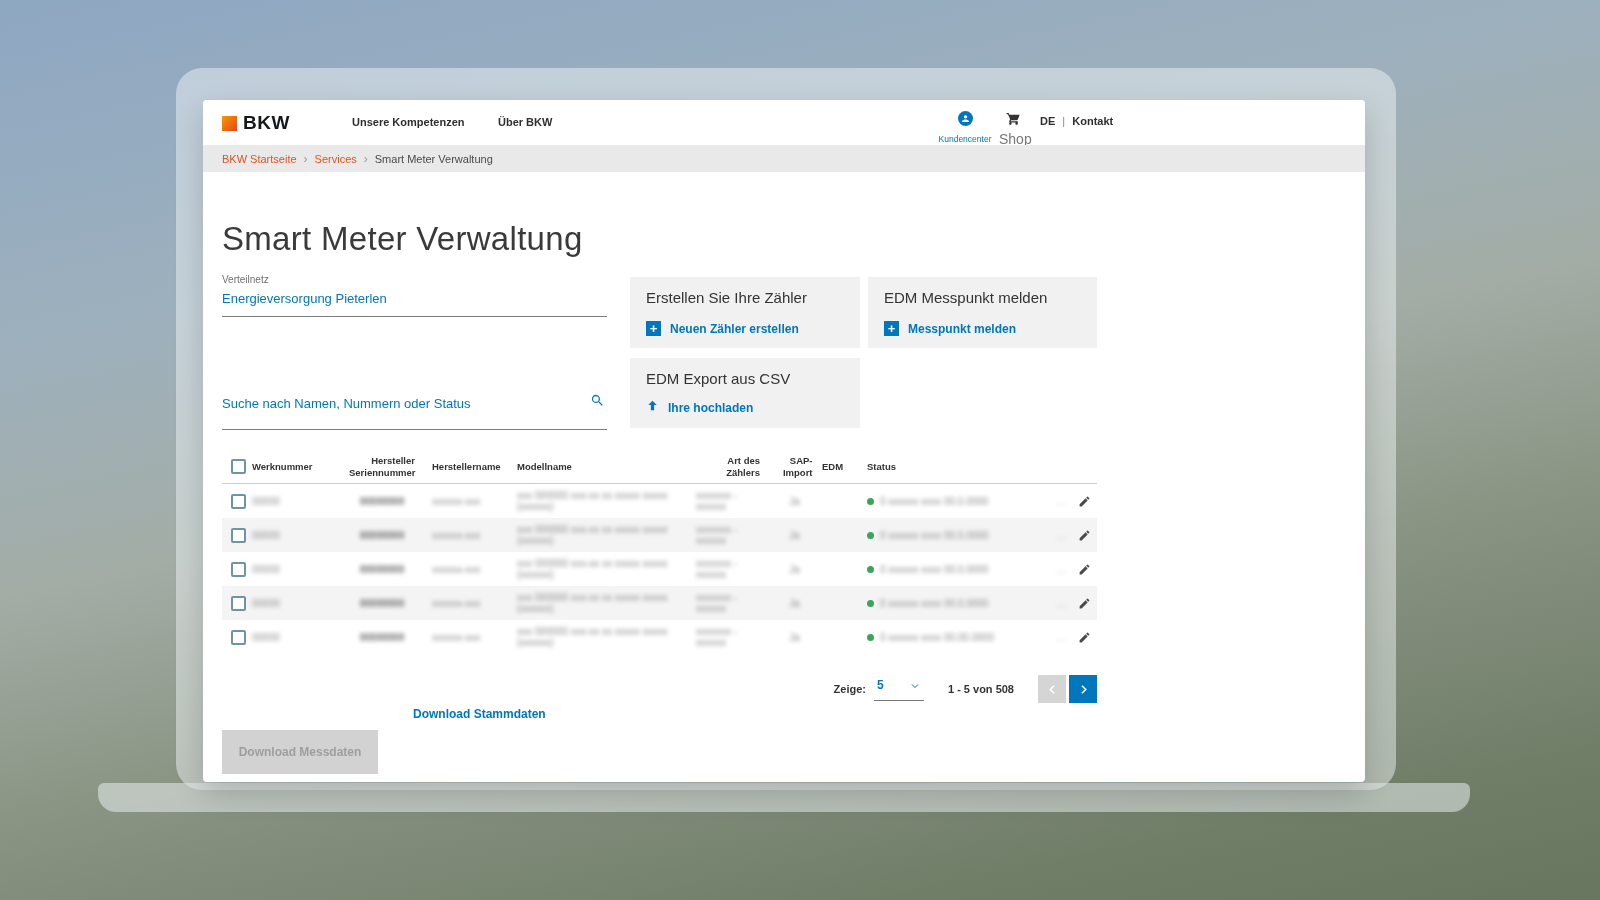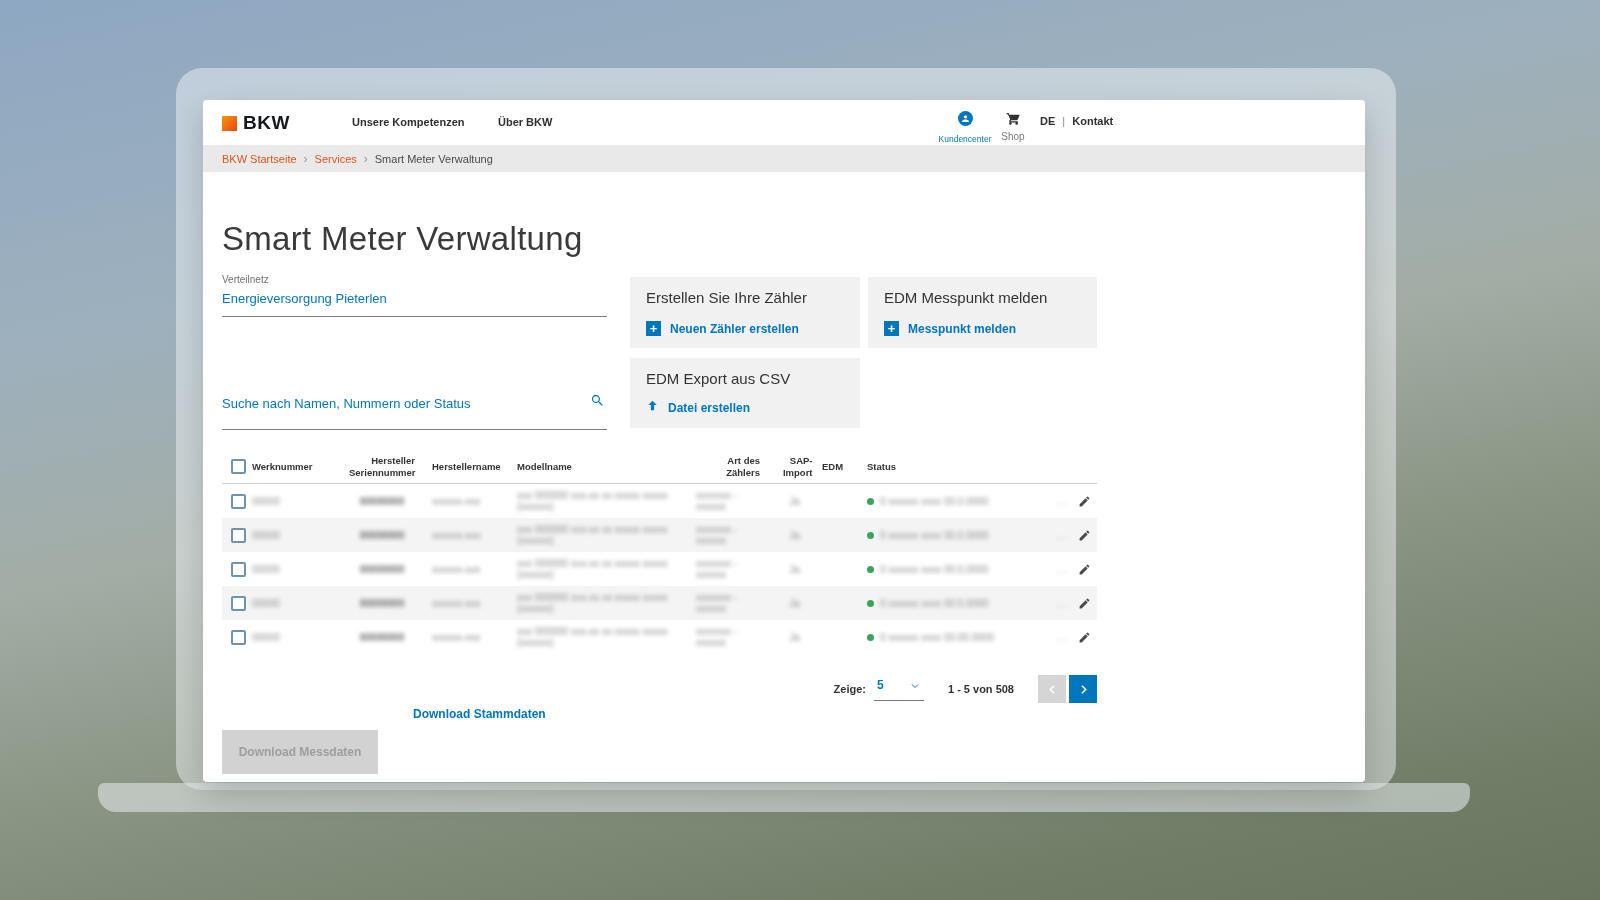--- a/index.html
+++ b/index.html
@@ -22,21 +22,21 @@
   .logo { position:absolute; left:19px; top:12px; display:flex; align-items:center; gap:6px; cursor:pointer; }
   .logo-square { width:15px; height:15px; background:linear-gradient(135deg,#f59b00 0%,#e8431e 100%); }
   .logo-text { font-size:19px; font-weight:800; letter-spacing:.5px; color:#15191d; }
   .nav-item { position:absolute; top:16px; font-size:11px; font-weight:600; color:#2e2e2e; cursor:pointer; }
   .nav-1 { left:149px; } .nav-2 { left:295px; }
   .kundencenter { position:absolute; left:731px; top:11px; width:62px; text-align:center; cursor:pointer; }
   .kc-badge { width:15px; height:15px; border-radius:50%; background:#0076BD;
     display:flex; align-items:center; justify-content:center; margin:0 auto 2px; }
   .kc-label { font-size:8.5px; color:#0076BD; }
   .shop { position:absolute; left:796px; top:11px; width:28px; text-align:center; cursor:pointer; }
-  .shop-label { font-size:10px; color:#777; display:block; margin-top:1px; }
+  .shop-label { font-size:14px; color:#777; display:block; margin-top:1px; }
   .lang-kontakt { position:absolute; left:837px; top:15px; font-size:11px; font-weight:700; color:#2e2e2e; }
   .lang-kontakt .sep { color:#8a8a8a; margin:0 4px; font-weight:400; }
   .lang-kontakt span { cursor:pointer; }
 
   
   .breadcrumb { position:absolute; left:0; top:45px; width:100%; height:27px; background:#e9e9e9;
     display:flex; align-items:center; padding-left:19px; gap:7px; font-size:11px; }
   .bc-link { color:#E0531C; cursor:pointer; }
   .bc-sep { color:#9a9a9a; font-size:12px; }
   .bc-current { color:#4a4a4a; }
@@ -202,21 +202,21 @@
     </div>
 
     <div class="card card-export">
       <div class="card-title">EDM Export aus CSV</div>
       <div class="card-action">
         <span>
           <svg viewBox="0 0 16 16" width="13" height="13">
               <path d="M8 1l5.2 5.2H10v6.3H6V6.2H2.8L8 1z" fill="#0076BD"></path>
             </svg>
         </span>
-        <span>Datei erstellen</span>
+        <span>Ihre hochladen</span>
       </div>
     </div>
 
     <div class="meter-table">
       <div class="t-head">
         <span class="checkbox"></span>
         <span>Werknummer</span>
         <span class="th-center th-narrow">Hersteller Seriennummer</span>
         <span>Herstellername</span>
         <span>Modellname</span>

